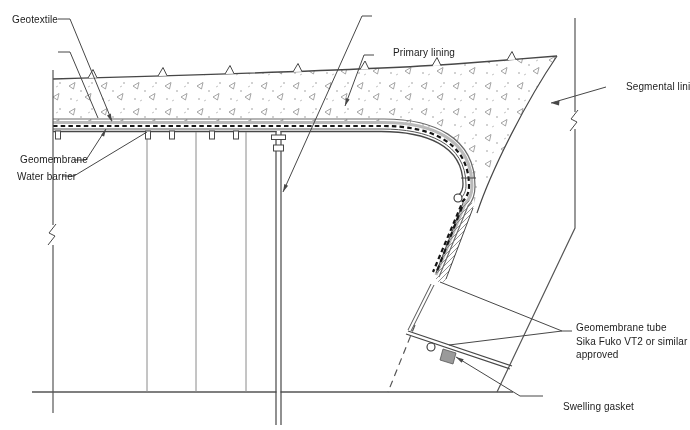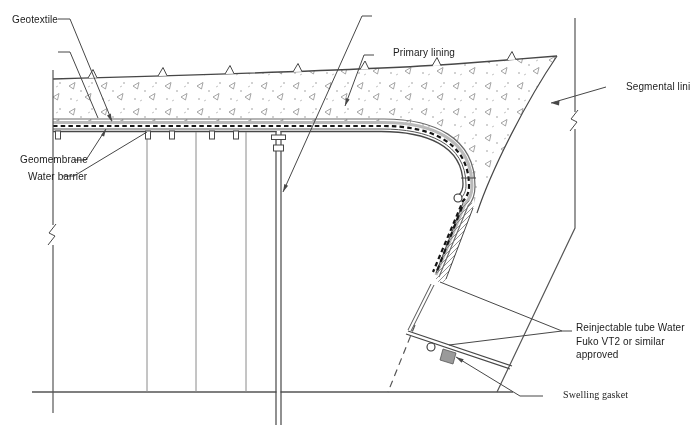--- a/index.html
+++ b/index.html
@@ -147,24 +147,24 @@
     <path d="M543,396 H520 L456,357"></path>
     <polygon points="456,357 461.5,362.8 463.7,359.2" fill="#474747" stroke="none"></polygon>
   </g>
 </svg>
 
 <div class="lbl" style="left:12px;top:13px;width:80px;">Geotextile</div>
 
 
 <div class="lbl nowrap" style="left:4px;top:153px;">Geomembrane</div>
 
-<div class="lbl nowrap" style="left:12px;top:170px;">Water barrier</div>
+<div class="lbl nowrap" style="left:1px;top:170px;">Water barrier</div>
 
 
 <div class="lbl nowrap" style="left:377px;top:46px;">Primary lining</div>
 
 <div class="lbl nowrap" style="left:610px;top:80px;">Segmental lining</div>
 
-<div class="lbl" style="left:576px;top:321px;width:112px;">Reinjectable tube Water Fuko VT2 or similar approved</div>
+<div class="lbl" style="left:576px;top:321px;width:112px;">Geomembrane tube Sika Fuko VT2 or similar approved</div>
 
-<div class="lbl nowrap" style="left:547px;top:388px;font-family:Liberation Serif, serif;">Swelling gasket</div>
+<div class="lbl nowrap" style="left:547px;top:400px;">Swelling gasket</div>
 
 </div>
 
 </body></html>

